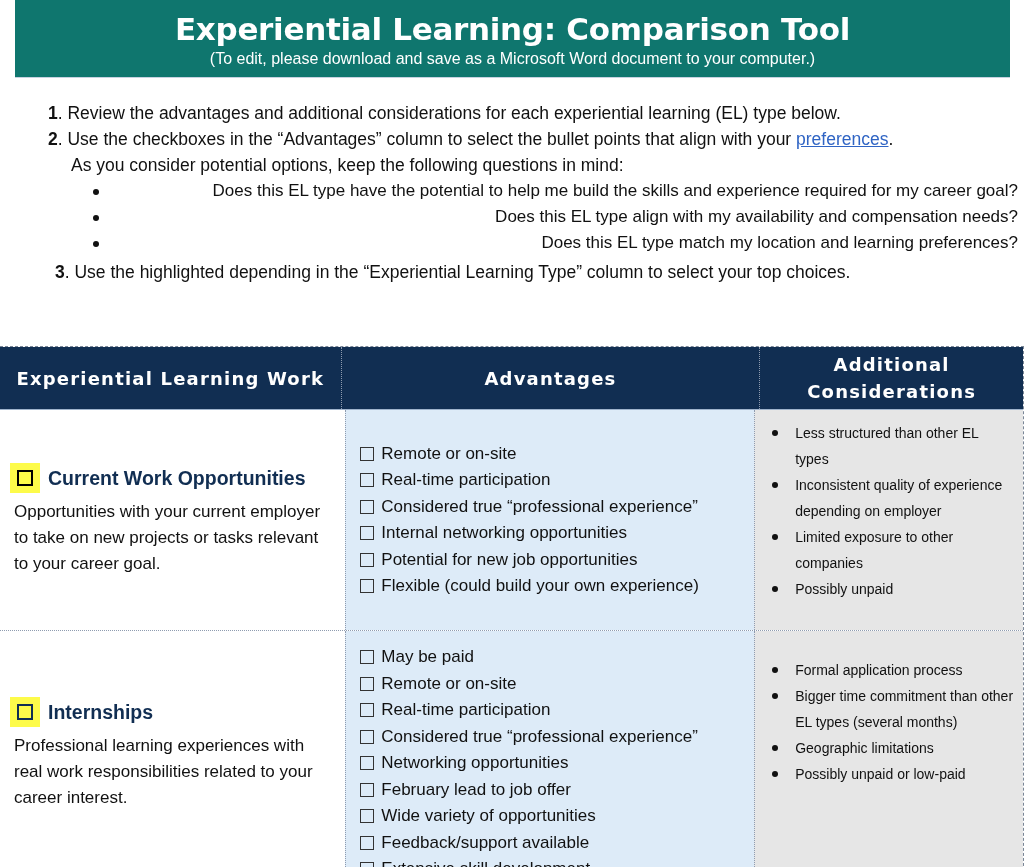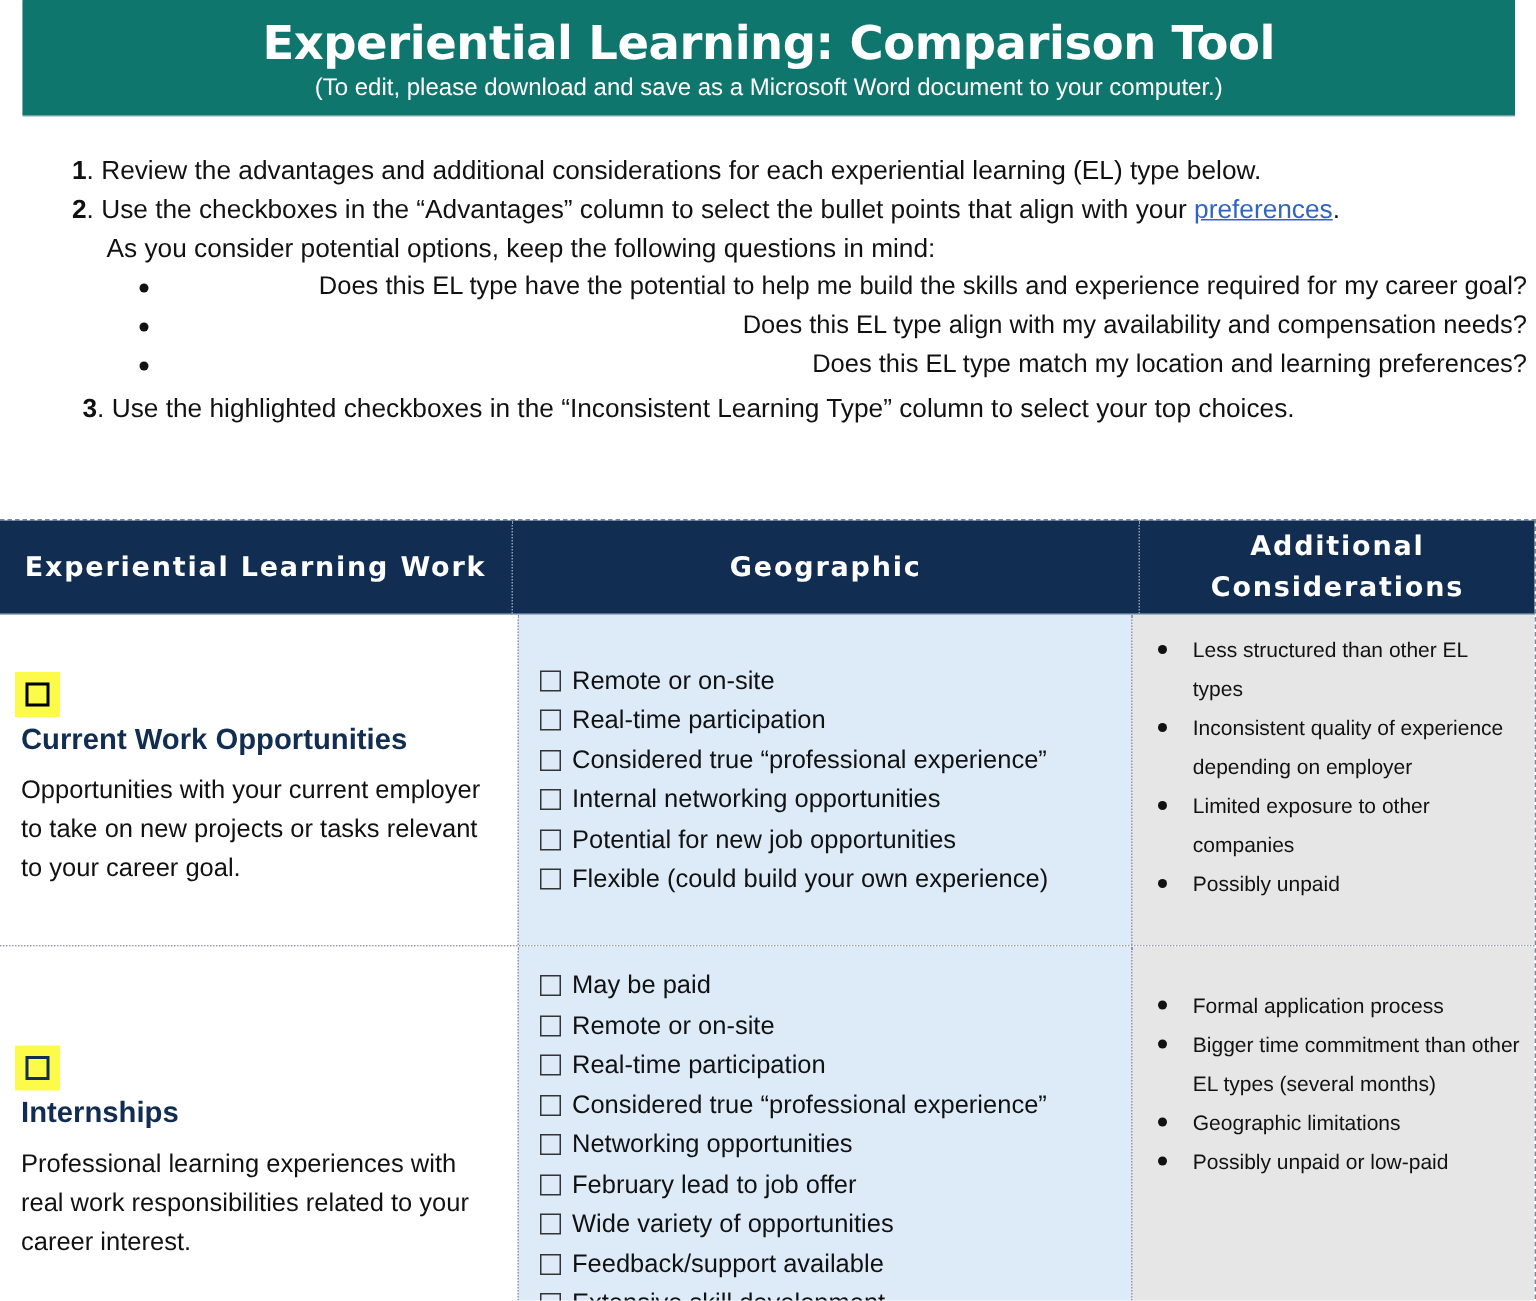--- a/index.html
+++ b/index.html
@@ -138,21 +138,20 @@
       justify-content: center;
     }
     .type-title {
       display: flex;
       align-items: flex-start;
       color: #112e52;
       font-weight: bold;
       font-size: 19.5px;
       line-height: 30px;
       margin-bottom: 6px;
-      flex-direction: column;
     }
     .hl-box {
       width: 30px;
       height: 30px;
       background: #fdfb4a;
       display: flex;
       align-items: center;
       justify-content: center;
       margin-right: 8px;
       margin-left: -4px;
@@ -243,28 +242,28 @@
     <b>2</b><span>. Use the checkboxes in the “Advantages” column to select the bullet points that align with your </span><a class="link" href="#">preferences</a><span>.</span>
   </div>
   <div class="step2-cont">As you consider potential options, keep the following questions in mind:</div>
   <ul class="qlist">
     <li>Does this EL type have the potential to help me build the skills and experience required for my career goal?</li>
     <li>Does this EL type align with my availability and compensation needs?</li>
     <li>Does this EL type match my location and learning preferences?</li>
   </ul>
 
   <div class="step3">
-    <b>3</b><span>. Use the highlighted checkboxes in the “Inconsistent Learning Type” column to select your top choices.</span>
+    <b>3</b><span>. Use the highlighted depending in the “Experiential Learning Type” column to select your top choices.</span>
   </div>
 </div>
 
 <div class="table">
   <div class="row hdr">
     <div class="cell c1">Experiential Learning Work</div>
-    <div class="cell c2">Geographic</div>
+    <div class="cell c2">Advantages</div>
     <div class="cell c3">
       <div>
         <div>Additional</div>
         <div>Considerations</div>
       </div>
     </div>
   </div>
 
   <div class="row body-row row1">
     <div class="c1 type-cell">

